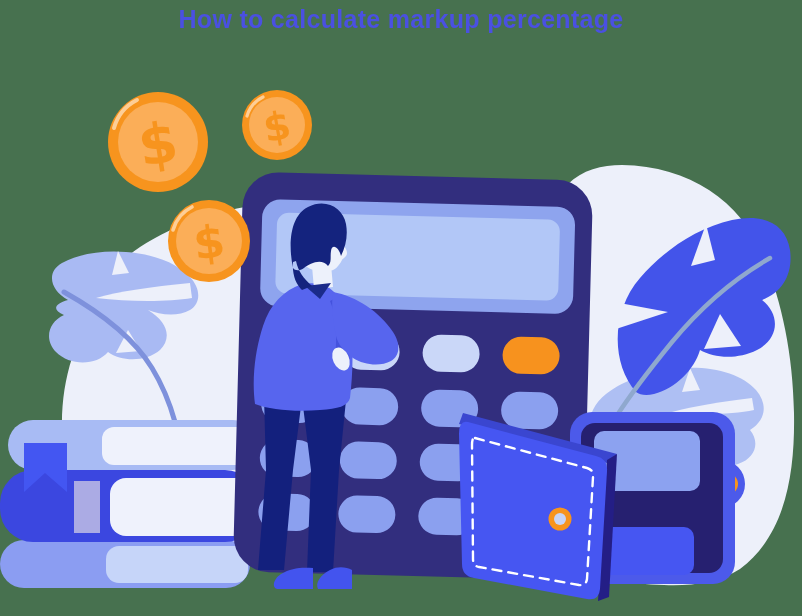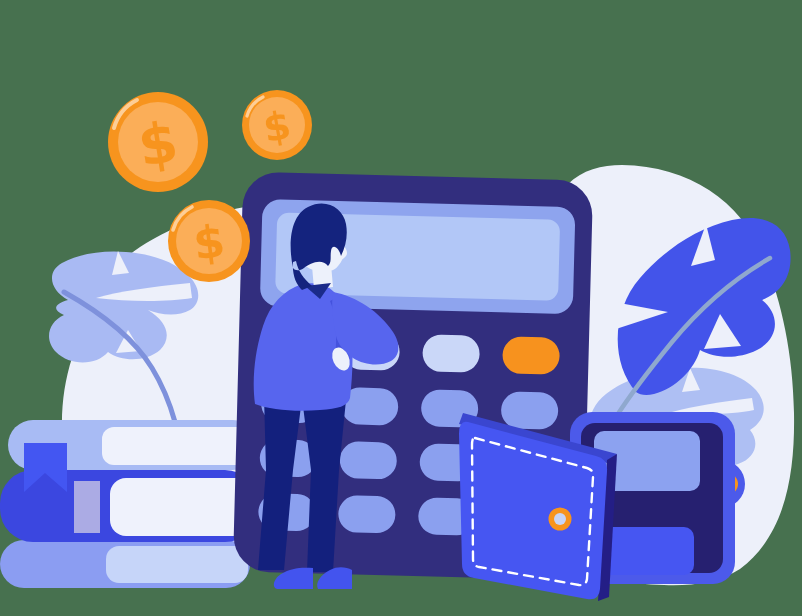--- a/index.html
+++ b/index.html
@@ -203,13 +203,14 @@
       <text x="277" y="126.5" transform="rotate(-10 277 126)" font-family="'DejaVu Sans', sans-serif" font-weight="bold" font-size="39" fill="#F7941E" text-anchor="middle" dominant-baseline="central">$</text>
     </g>
     <g>
       <circle cx="209" cy="241" r="41" fill="#F7941E"></circle>
       <circle cx="209" cy="241" r="33" fill="#FBAE58"></circle>
       <path fill="none" stroke="#FDCE96" stroke-width="3.6" stroke-linecap="round" d="M 173,230 A 37,37 0 0 1 192,207"></path>
       <text x="209" y="242.5" transform="rotate(-7 209 242)" font-family="'DejaVu Sans', sans-serif" font-weight="bold" font-size="45" fill="#F7941E" text-anchor="middle" dominant-baseline="central">$</text>
     </g>
   </svg>
 
+  <div class="page-title">How to calculate markup percentage</div>
 </div>
 
 </body></html>

